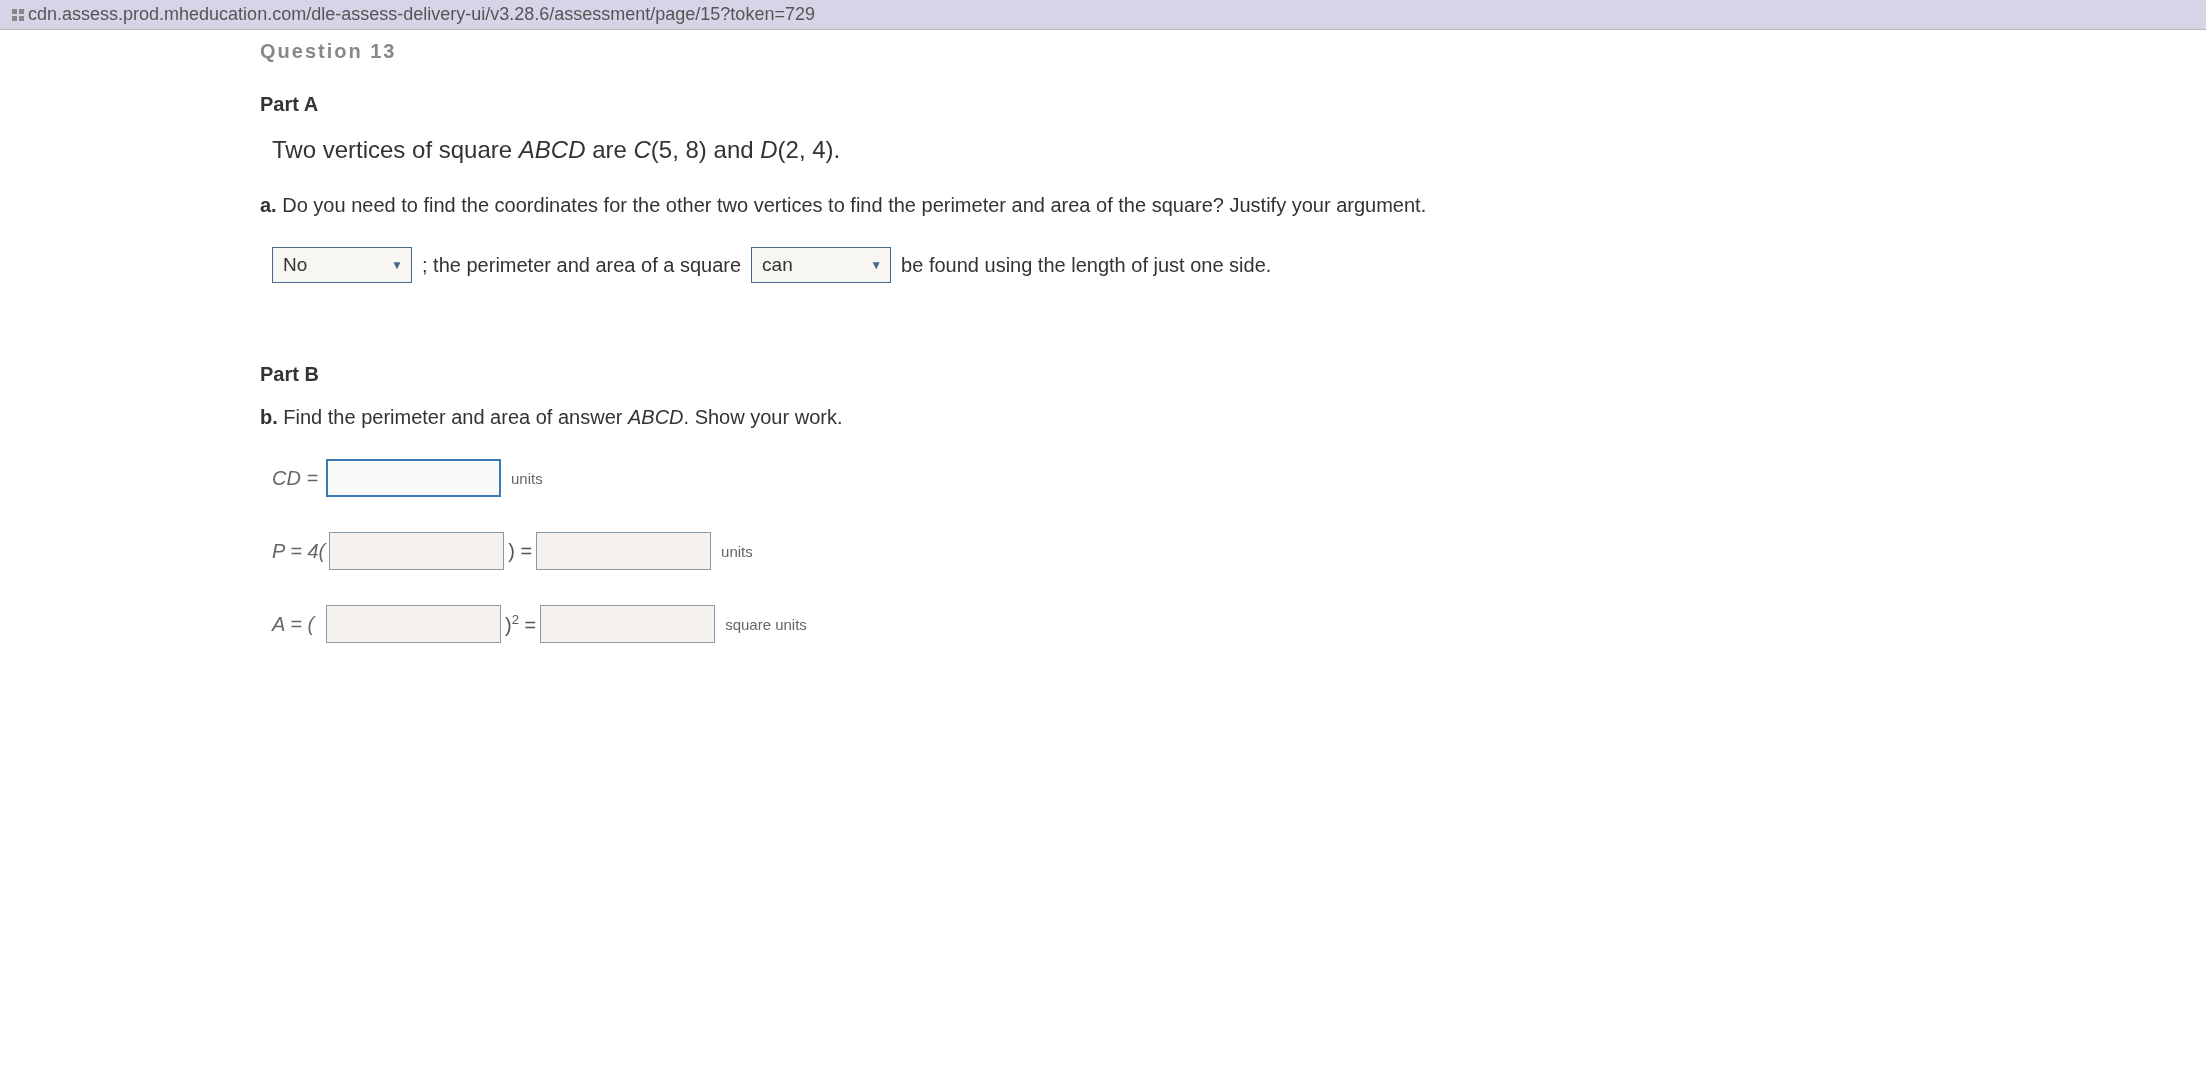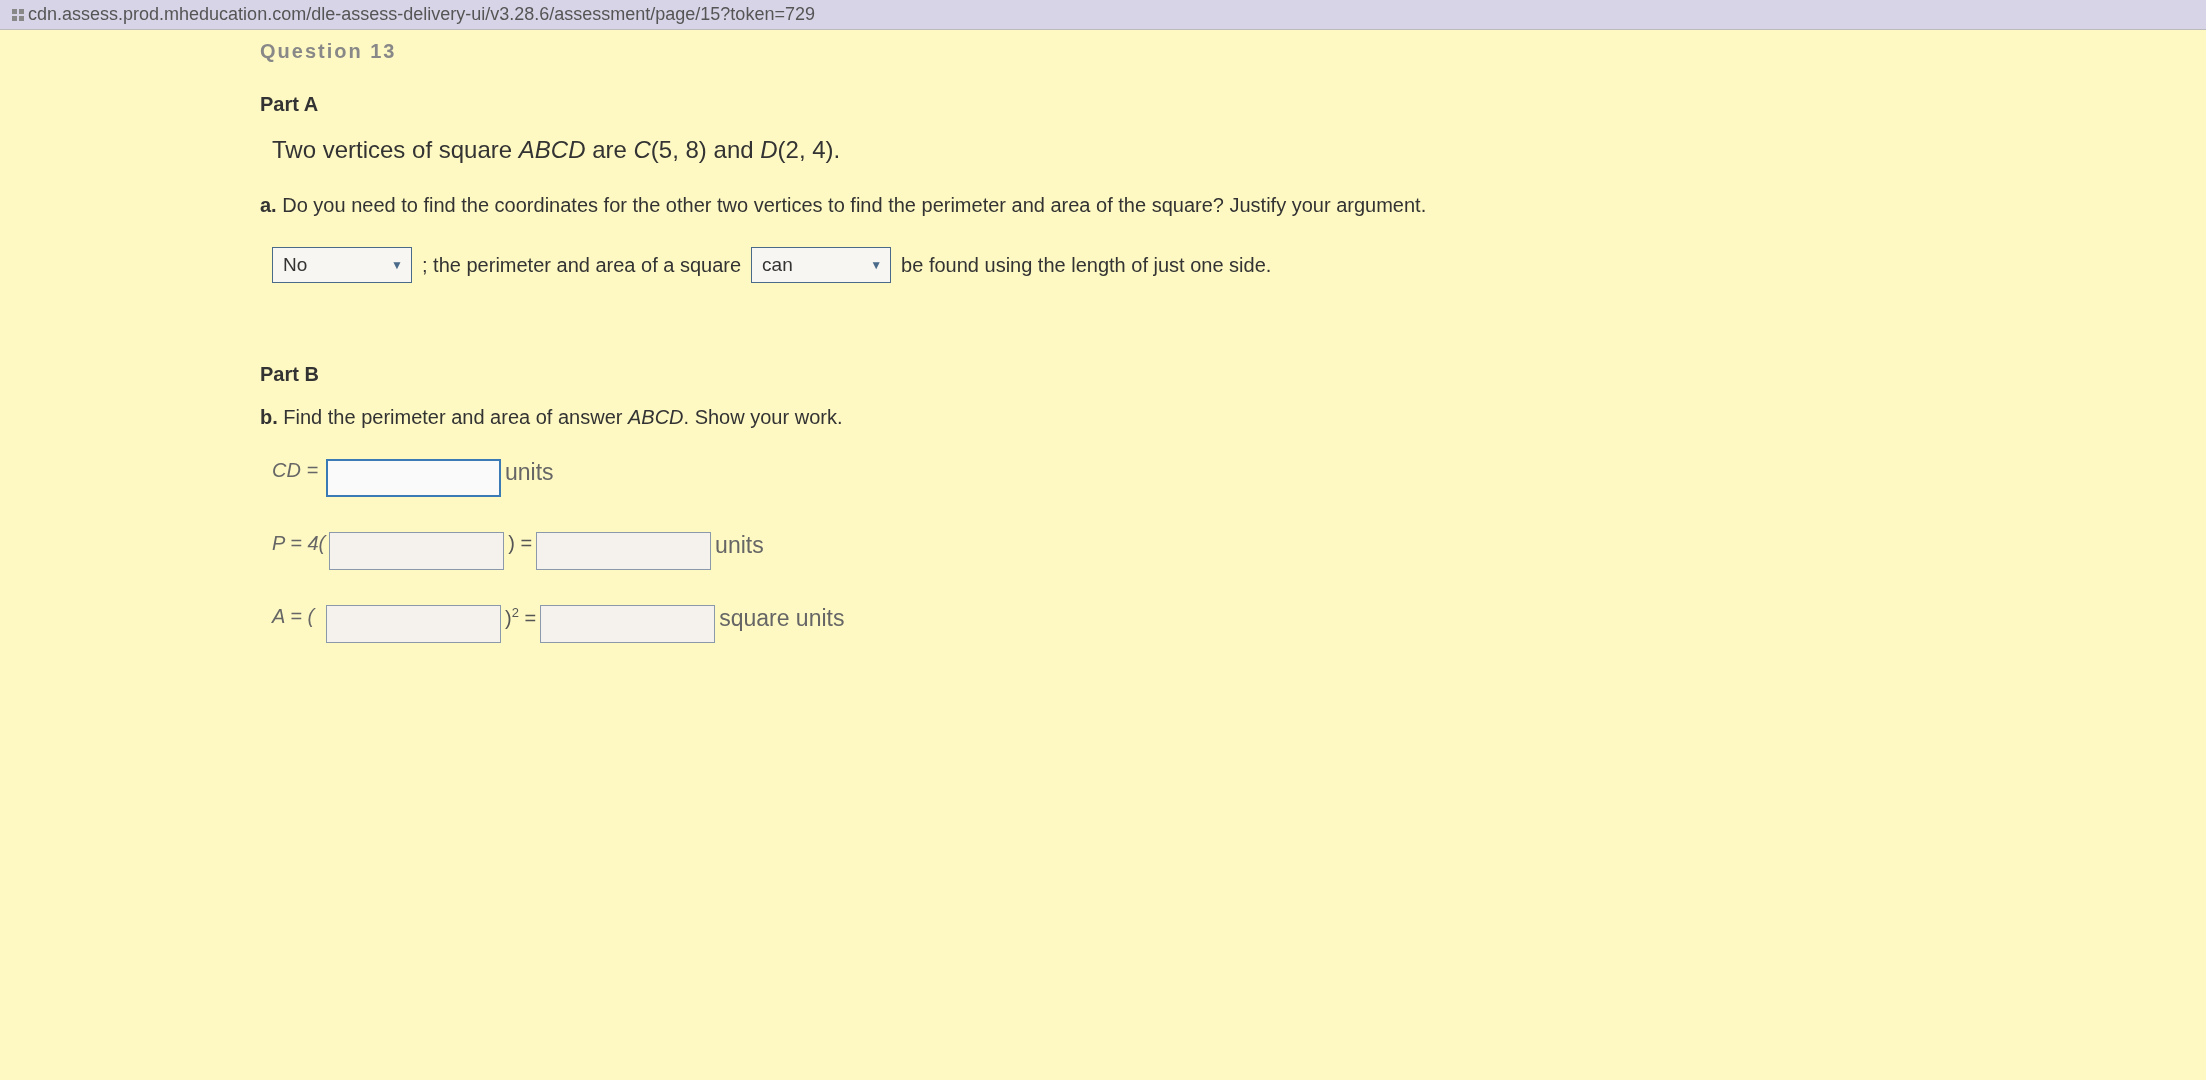--- a/index.html
+++ b/index.html
@@ -24,21 +24,21 @@
       gap: 2px;
       border-bottom: 1px solid #bbb;
     }
     .url-icon {
       width: 16px;
       height: 16px;
       display: inline-block;
     }
     .page-body {
       padding: 0 0 0 260px;
-      background: #fef9c3;
+      background: #ffffff;
       height: calc(100% - 30px);
     }
     .question-header {
       font-size: 20px;
       color: #888;
       font-weight: bold;
       letter-spacing: 2px;
       margin-bottom: 30px;
       padding-top: 10px;
     }
@@ -95,20 +95,21 @@
       position: absolute;
       right: 8px;
       color: #4a6a8a;
       font-size: 12px;
     }
     .part-b-section {
       margin-top: 80px;
     }
     .work-row {
       display: flex;
+      align-items: center;
       gap: 4px;
       font-size: 20px;
       color: #555;
       margin-bottom: 35px;
       margin-left: 12px;
     }
     .work-label {
       font-style: italic;
       color: #666;
       min-width: 50px;
@@ -120,21 +121,22 @@
       width: 175px;
       padding: 4px 8px;
       font-size: 18px;
     }
     .input-box.active {
       border: 2px solid #3a7ab5;
       background: #fafafa;
     }
     .unit-text {
       color: #666;
-      font-size: 23px;
+      font-size: 15px;
+      margin-left: 6px;
     }
     .sup {
       font-size: 13px;
       vertical-align: super;
     }
   </style>
 </head>
 <body>
 
 <div class="url-bar">

